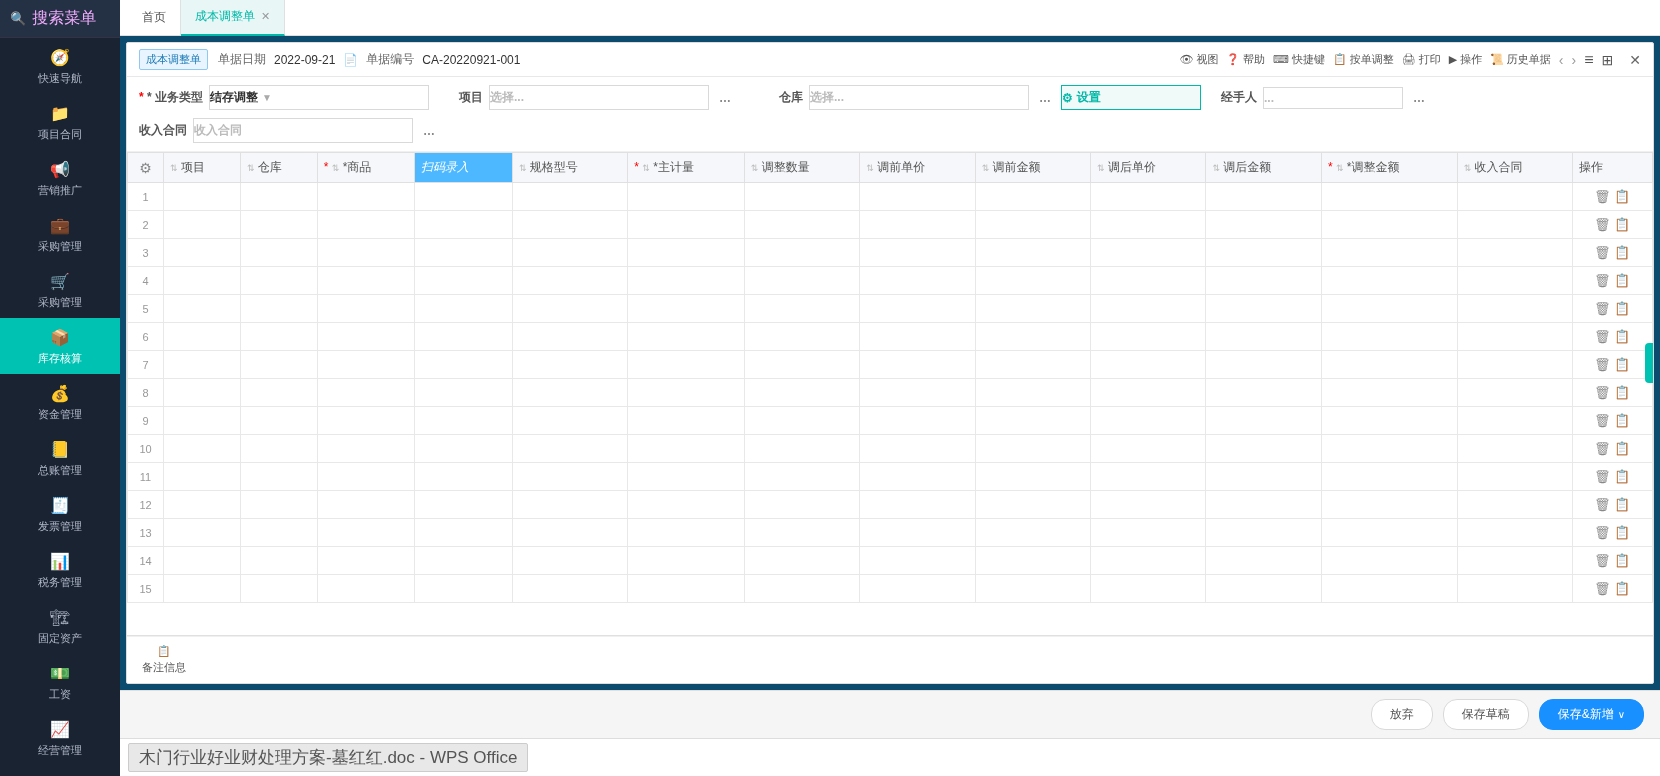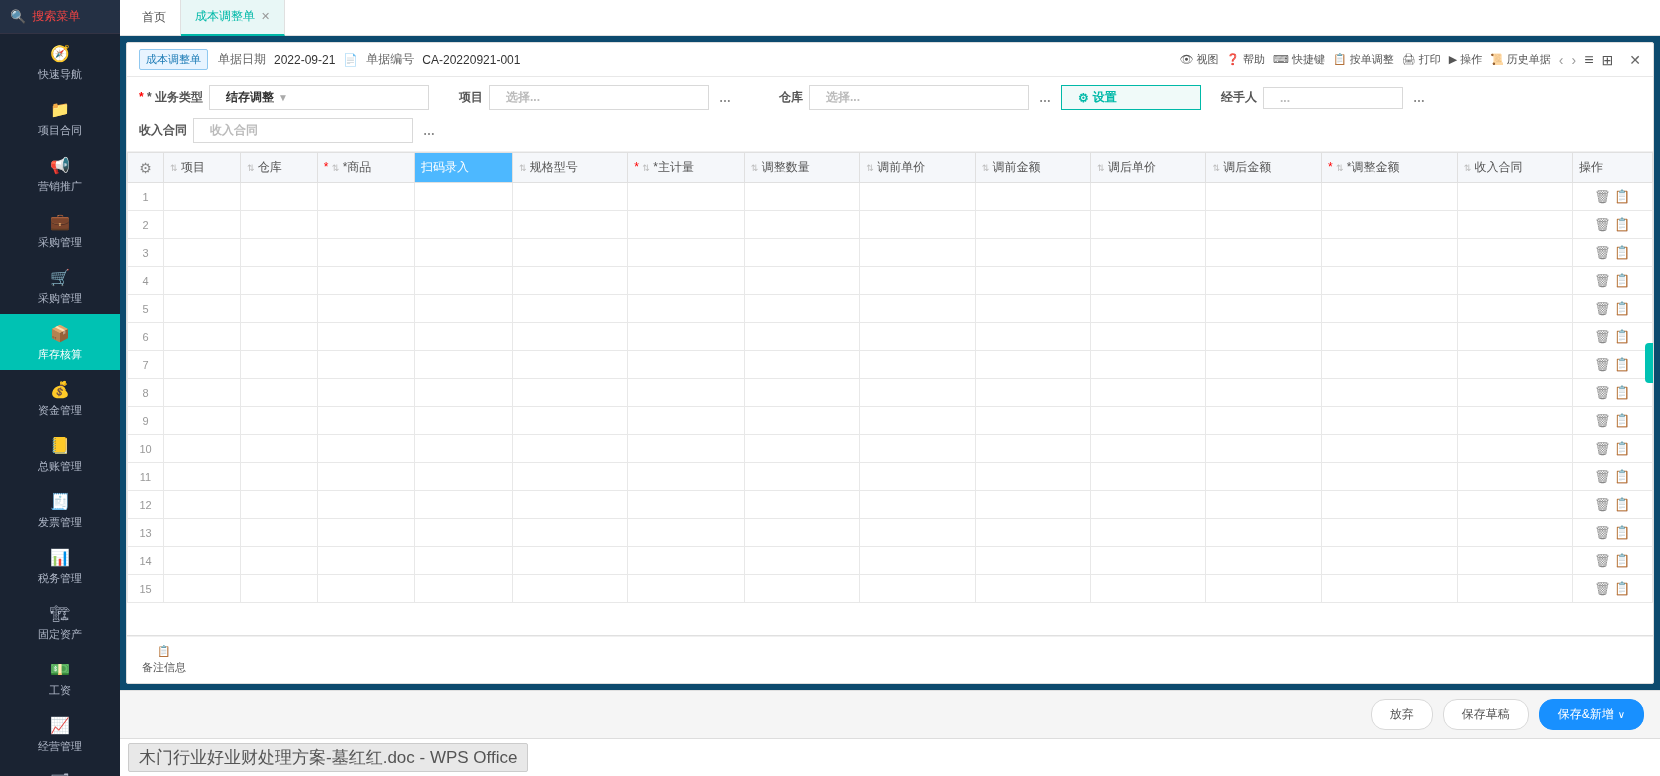--- a/index.html
+++ b/index.html
@@ -18,21 +18,21 @@
     }
     .sidebar-search {
       background: #243044;
       padding: 8px 10px;
       display: flex;
       align-items: center;
       gap: 6px;
       cursor: pointer;
       border-bottom: 1px solid #334;
     }
-    .sidebar-search span { color: #ef4444; font-size: 12px; }
+    .sidebar-search span { color: #f0abfc; font-size: 16px; }
     .sidebar-item {
       display: flex;
       flex-direction: column;
       align-items: center;
       padding: 10px 4px 8px;
       cursor: pointer;
       color: #b0b8c8;
       font-size: 11px;
       gap: 4px;
       transition: background 0.15s;
@@ -128,21 +128,21 @@
       display: flex;
       align-items: center;
       gap: 6px;
       min-width: 300px;
     }
     .form-label { color: #555; font-size: 12px; white-space: nowrap; }
     .form-label.required::before { content: '* '; color: #f00; }
     .form-input {
       border: 1px solid #d9d9d9;
       border-radius: 0;
-      padding: 3px 16px;
+      padding: 3px 0;
       font-size: 12px;
       color: #333;
       background: #fff;
       min-width: 140px;
       display: flex;
       align-items: center;
       gap: 4px;
     }
     .form-input .arrow { color: #aaa; font-size: 10px; }
     .form-input.wide { min-width: 220px; }
@@ -171,20 +171,21 @@
       color: #555;
       font-weight: normal;
       white-space: nowrap;
       text-align: left;
       user-select: none;
     }
     thead th.required::before { content: '* '; color: #f00; }
     thead th.highlight {
       background: #4db8ff;
       color: #fff;
+      font-style: italic;
     }
     thead th .sort-arrows { color: #bbb; font-size: 9px; }
     tbody tr td {
       border: 1px solid #e8e8e8;
       padding: 4px 6px;
       text-align: center;
       color: #333;
       height: 28px;
     }
     tbody tr.subtotal td {

